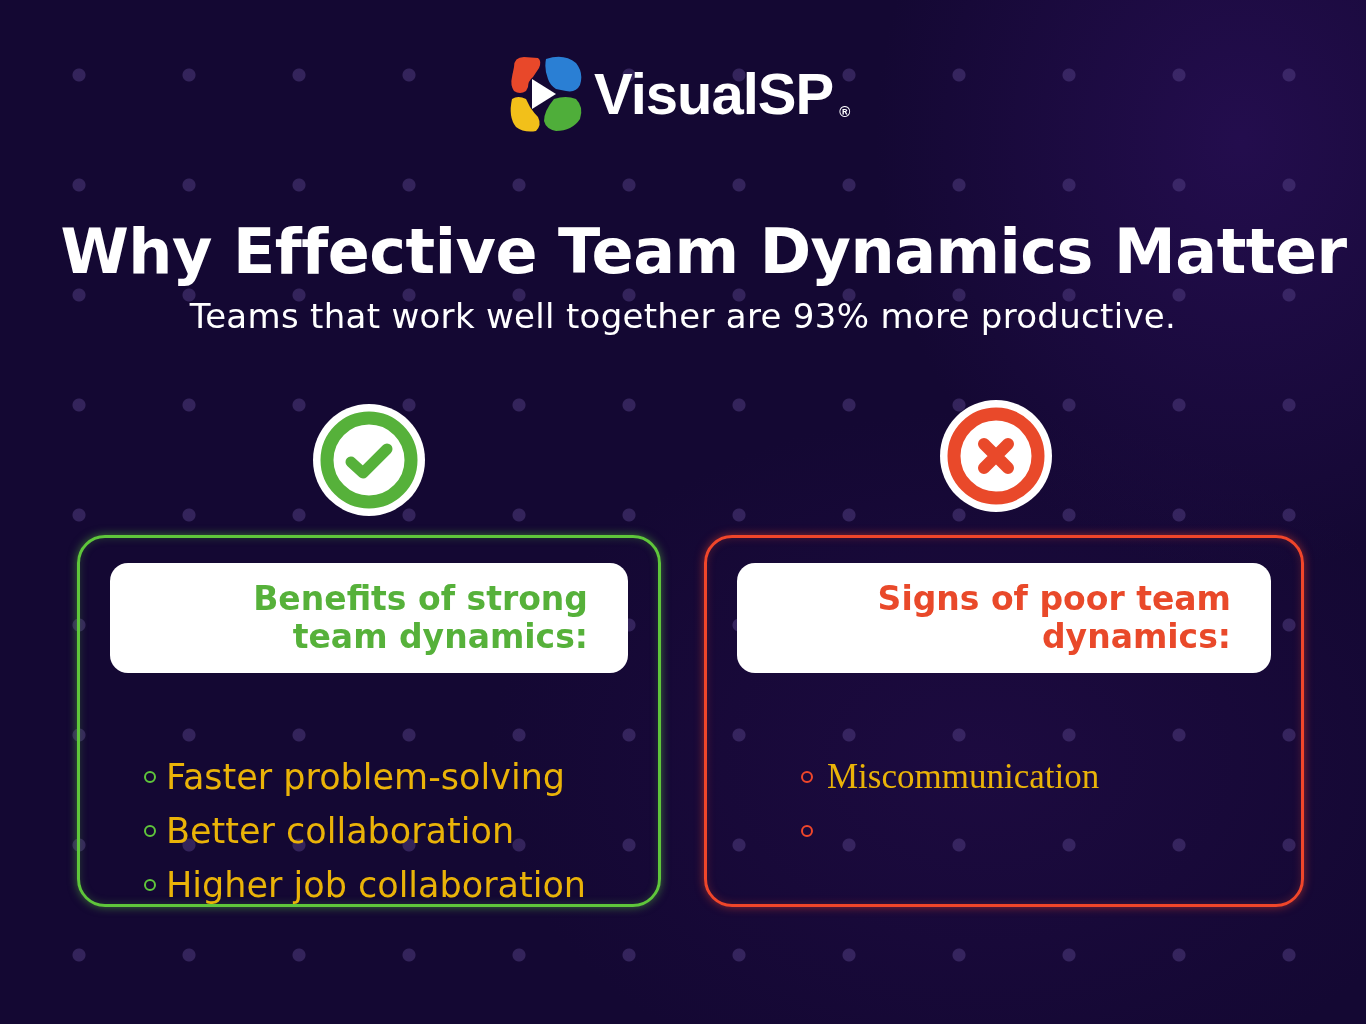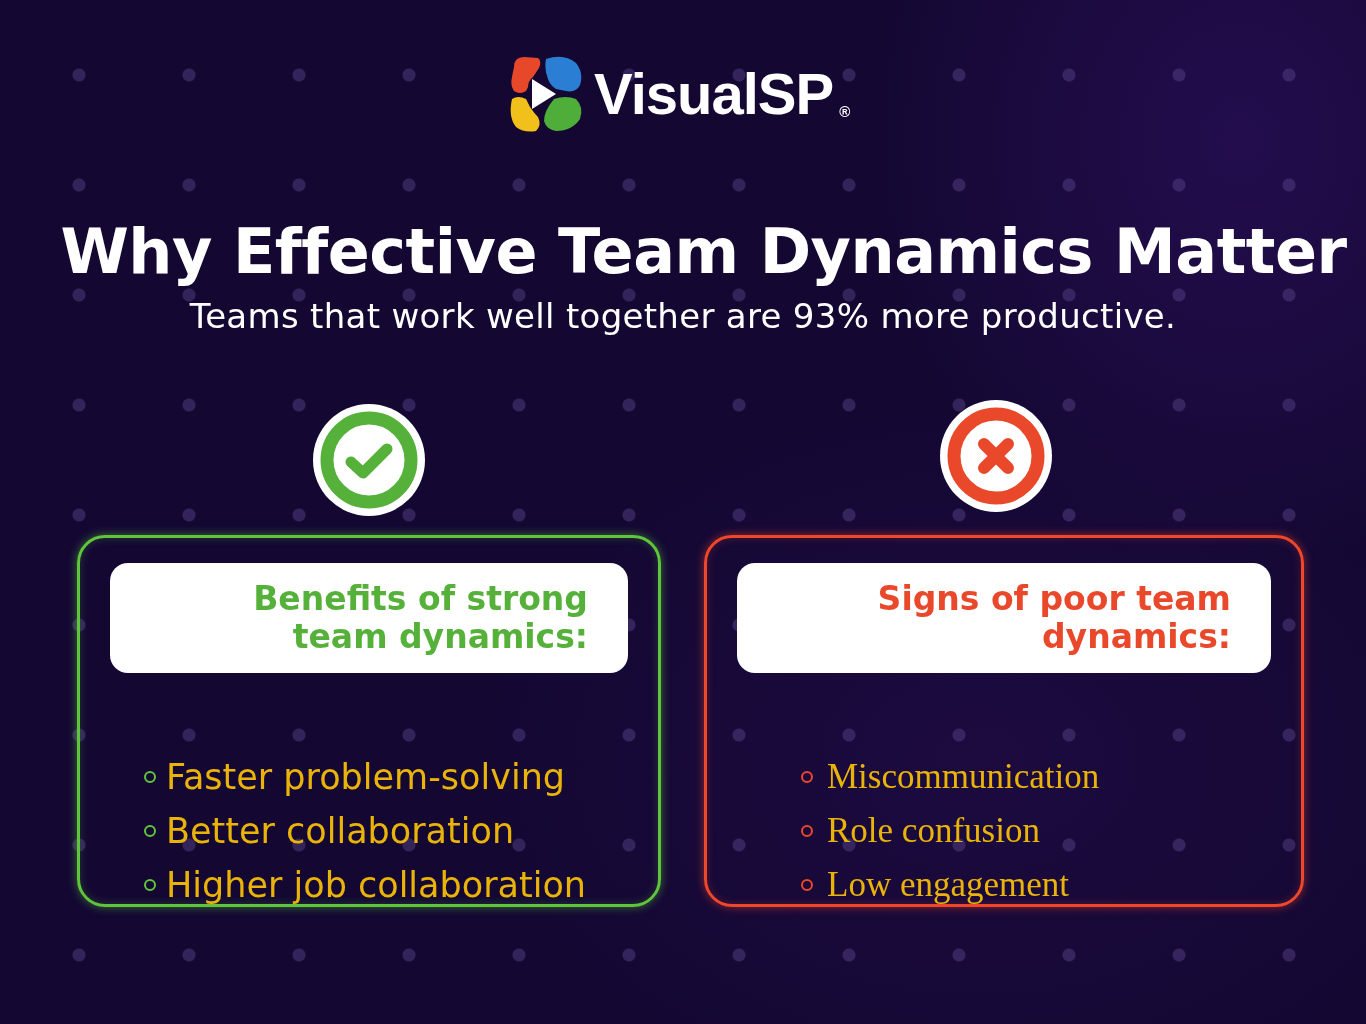--- a/index.html
+++ b/index.html
@@ -141,20 +141,15 @@
 
 <section class="card card-bad">
   <div class="card-header">Signs of poor team dynamics:</div>
   <ul class="card-list">
     <li>
       <span class="bullet"></span>
       <span>Miscommunication</span>
     </li>
     <li>
       <span class="bullet"></span>
-      <span>Role confusion</span>
-    </li>
-    <li>
-      <span class="bullet"></span>
-      <span>Low engagement</span>
     </li>
   </ul>
 </section>
 
 </body></html>

